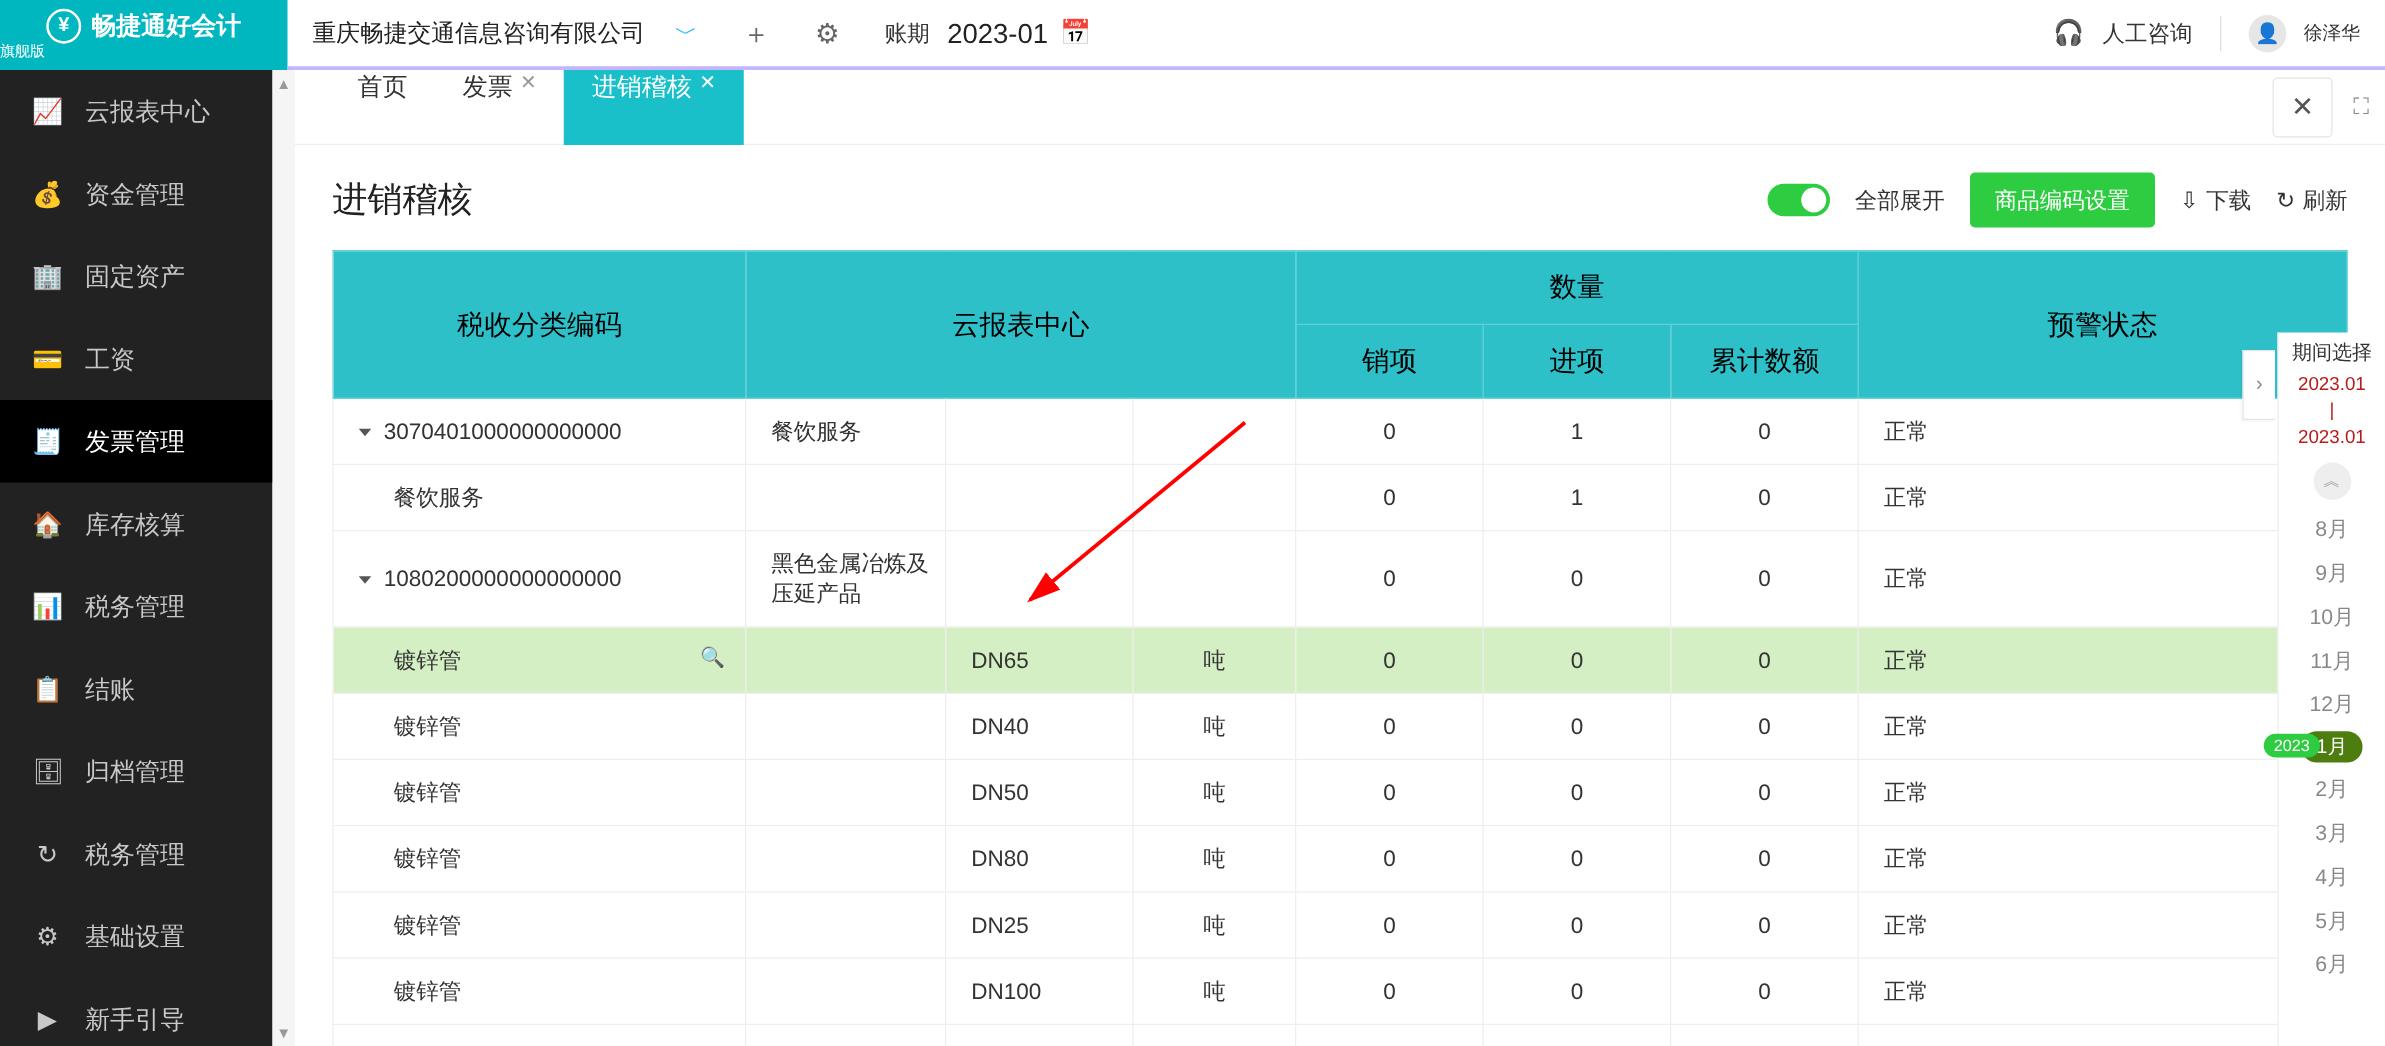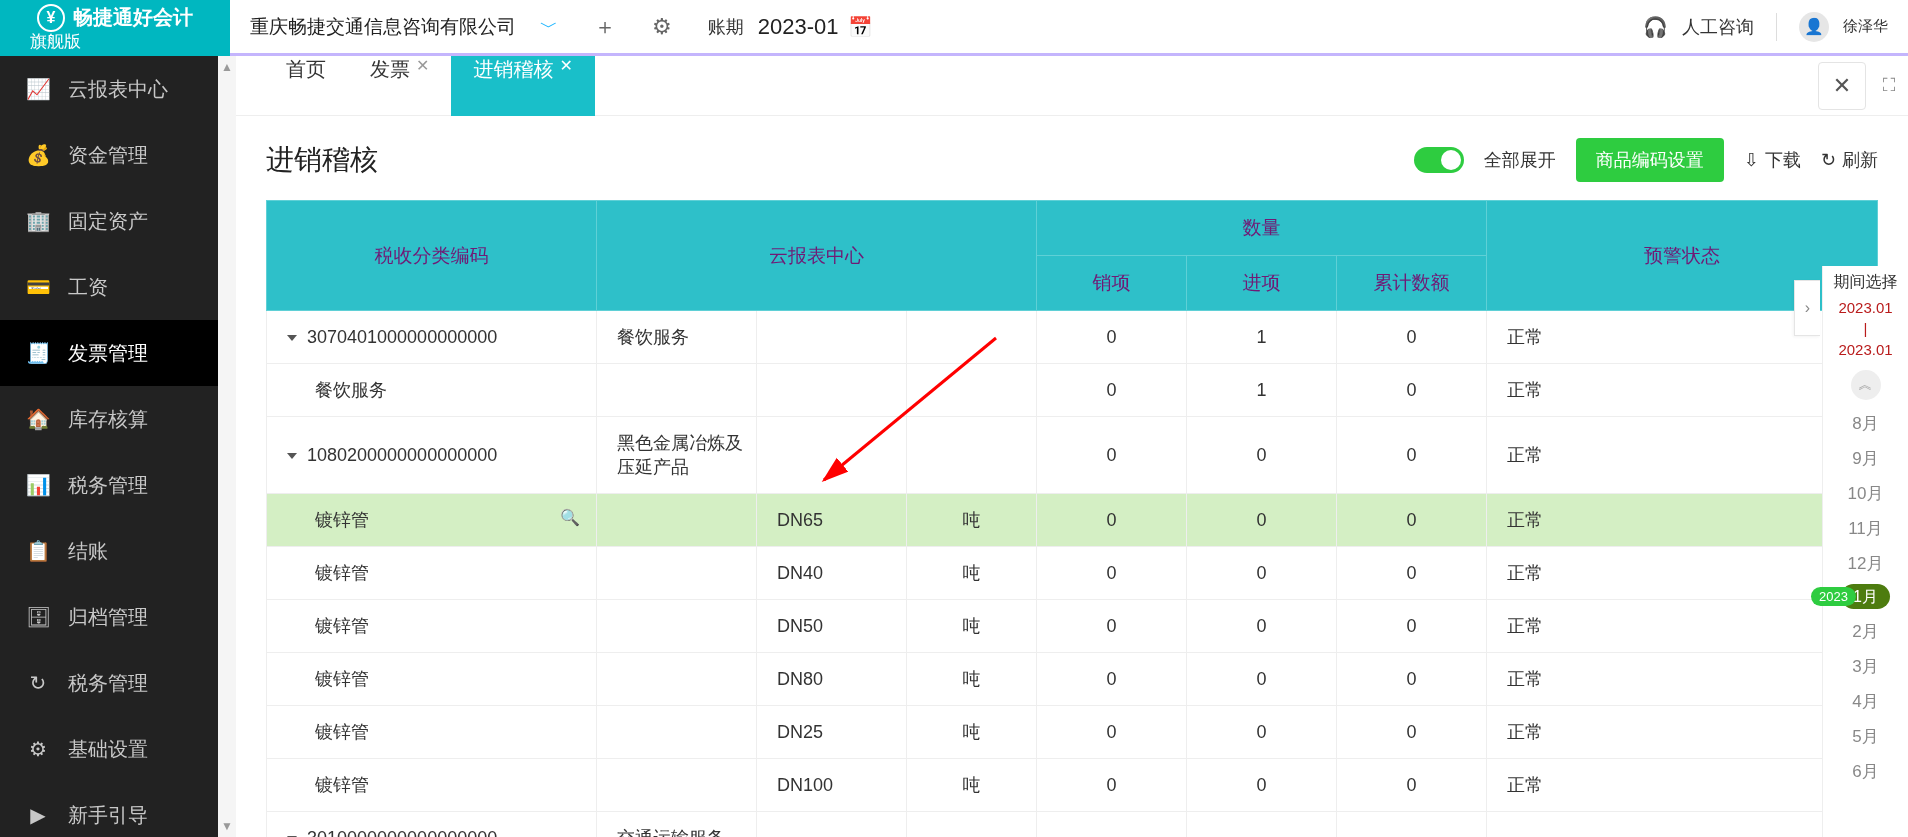--- a/index.html
+++ b/index.html
@@ -4,21 +4,21 @@
 <style>
 * { margin:0; padding:0; box-sizing:border-box; font-family:"Microsoft YaHei","PingFang SC",Arial,sans-serif; }
 body { background:#fff; width:1908px; height:837px; overflow:hidden; position:relative; color:#333; }
 
 
 .topbar { height:56px; display:flex; align-items:center; }
 .brand { width:230px; height:56px; background:#00b7c0; color:#fff; display:flex; flex-direction:column; align-items:center; justify-content:center; }
 .brand-row { display:flex; align-items:center; gap:8px; }
 .brand-logo { width:28px; height:28px; border:2px solid #fff; border-radius:50%; display:flex; align-items:center; justify-content:center; font-weight:bold; font-size:16px; }
 .brand-name { font-size:20px; font-weight:600; }
-.brand-sub { font-size:17px; margin-top:-2px; align-self:flex-start; margin-left:30px;}
+.brand-sub { font-size:12px; margin-top:-2px; align-self:flex-start; }
 .topbar-rest { flex:1; display:flex; align-items:center; padding:0 20px; border-bottom:3px solid #c4b5fd; height:56px; }
 .company { font-size:19px; color:#222; }
 .dd-chev { color:#1fb6ff; margin-left:24px; font-size:18px; }
 .top-ico { margin-left:36px; color:#666; font-size:22px; cursor:pointer; }
 .period-label { margin-left:36px; font-size:18px; color:#333; }
 .period-val { margin-left:14px; font-size:22px; color:#222; }
 .cal-ico { margin-left:10px; color:#19bfc9; font-size:20px; }
 .top-right { margin-left:auto; display:flex; align-items:center; gap:14px; }
 .headset { font-size:20px; color:#555; }
 .top-link { font-size:18px; color:#333; }
@@ -55,21 +55,21 @@
 .hdr-right { margin-left:auto; display:flex; align-items:center; gap:20px; }
 .switch { width:50px; height:26px; background:#2ecc40; border-radius:13px; position:relative; cursor:pointer; }
 .switch::after { content:""; position:absolute; right:3px; top:3px; width:20px; height:20px; background:#fff; border-radius:50%; }
 .switch-label { font-size:18px; color:#333; }
 .btn-primary { background:#2ecc40; color:#fff; border:none; padding:10px 20px; font-size:18px; border-radius:4px; cursor:pointer; }
 .hdr-action { display:flex; align-items:center; gap:6px; font-size:18px; color:#333; cursor:pointer; }
 
 
 .tblwrap { margin:0 30px; position:relative; }
 table { border-collapse:collapse; width:100%; table-layout:fixed; }
-th { background:#2ec0c9; color:#701a75; font-weight:500; font-size:19px; border:1px solid #5fd0d6; padding:14px 8px; text-align:center; }
+th { background:#2ec0c9; color:#000000; font-weight:500; font-size:22px; border:1px solid #5fd0d6; padding:14px 8px; text-align:center; }
 td { border:1px solid #eee; padding:14px 10px; font-size:18px; color:#333; text-align:center; background:#fff; }
 td.left { text-align:left; padding-left:20px; }
 tr.hl td { background:#d4efc4; }
 .tree-caret { display:inline-block; width:0; height:0; border-top:6px solid #555; border-left:5px solid transparent; border-right:5px solid transparent; margin-right:10px; vertical-align:middle;}
 .indent1 { padding-left:48px !important; }
 .mag { color:#888; font-size:16px; margin-right:6px; float:right; }
 
 
 .arrow { position:absolute; pointer-events:none; }
 

